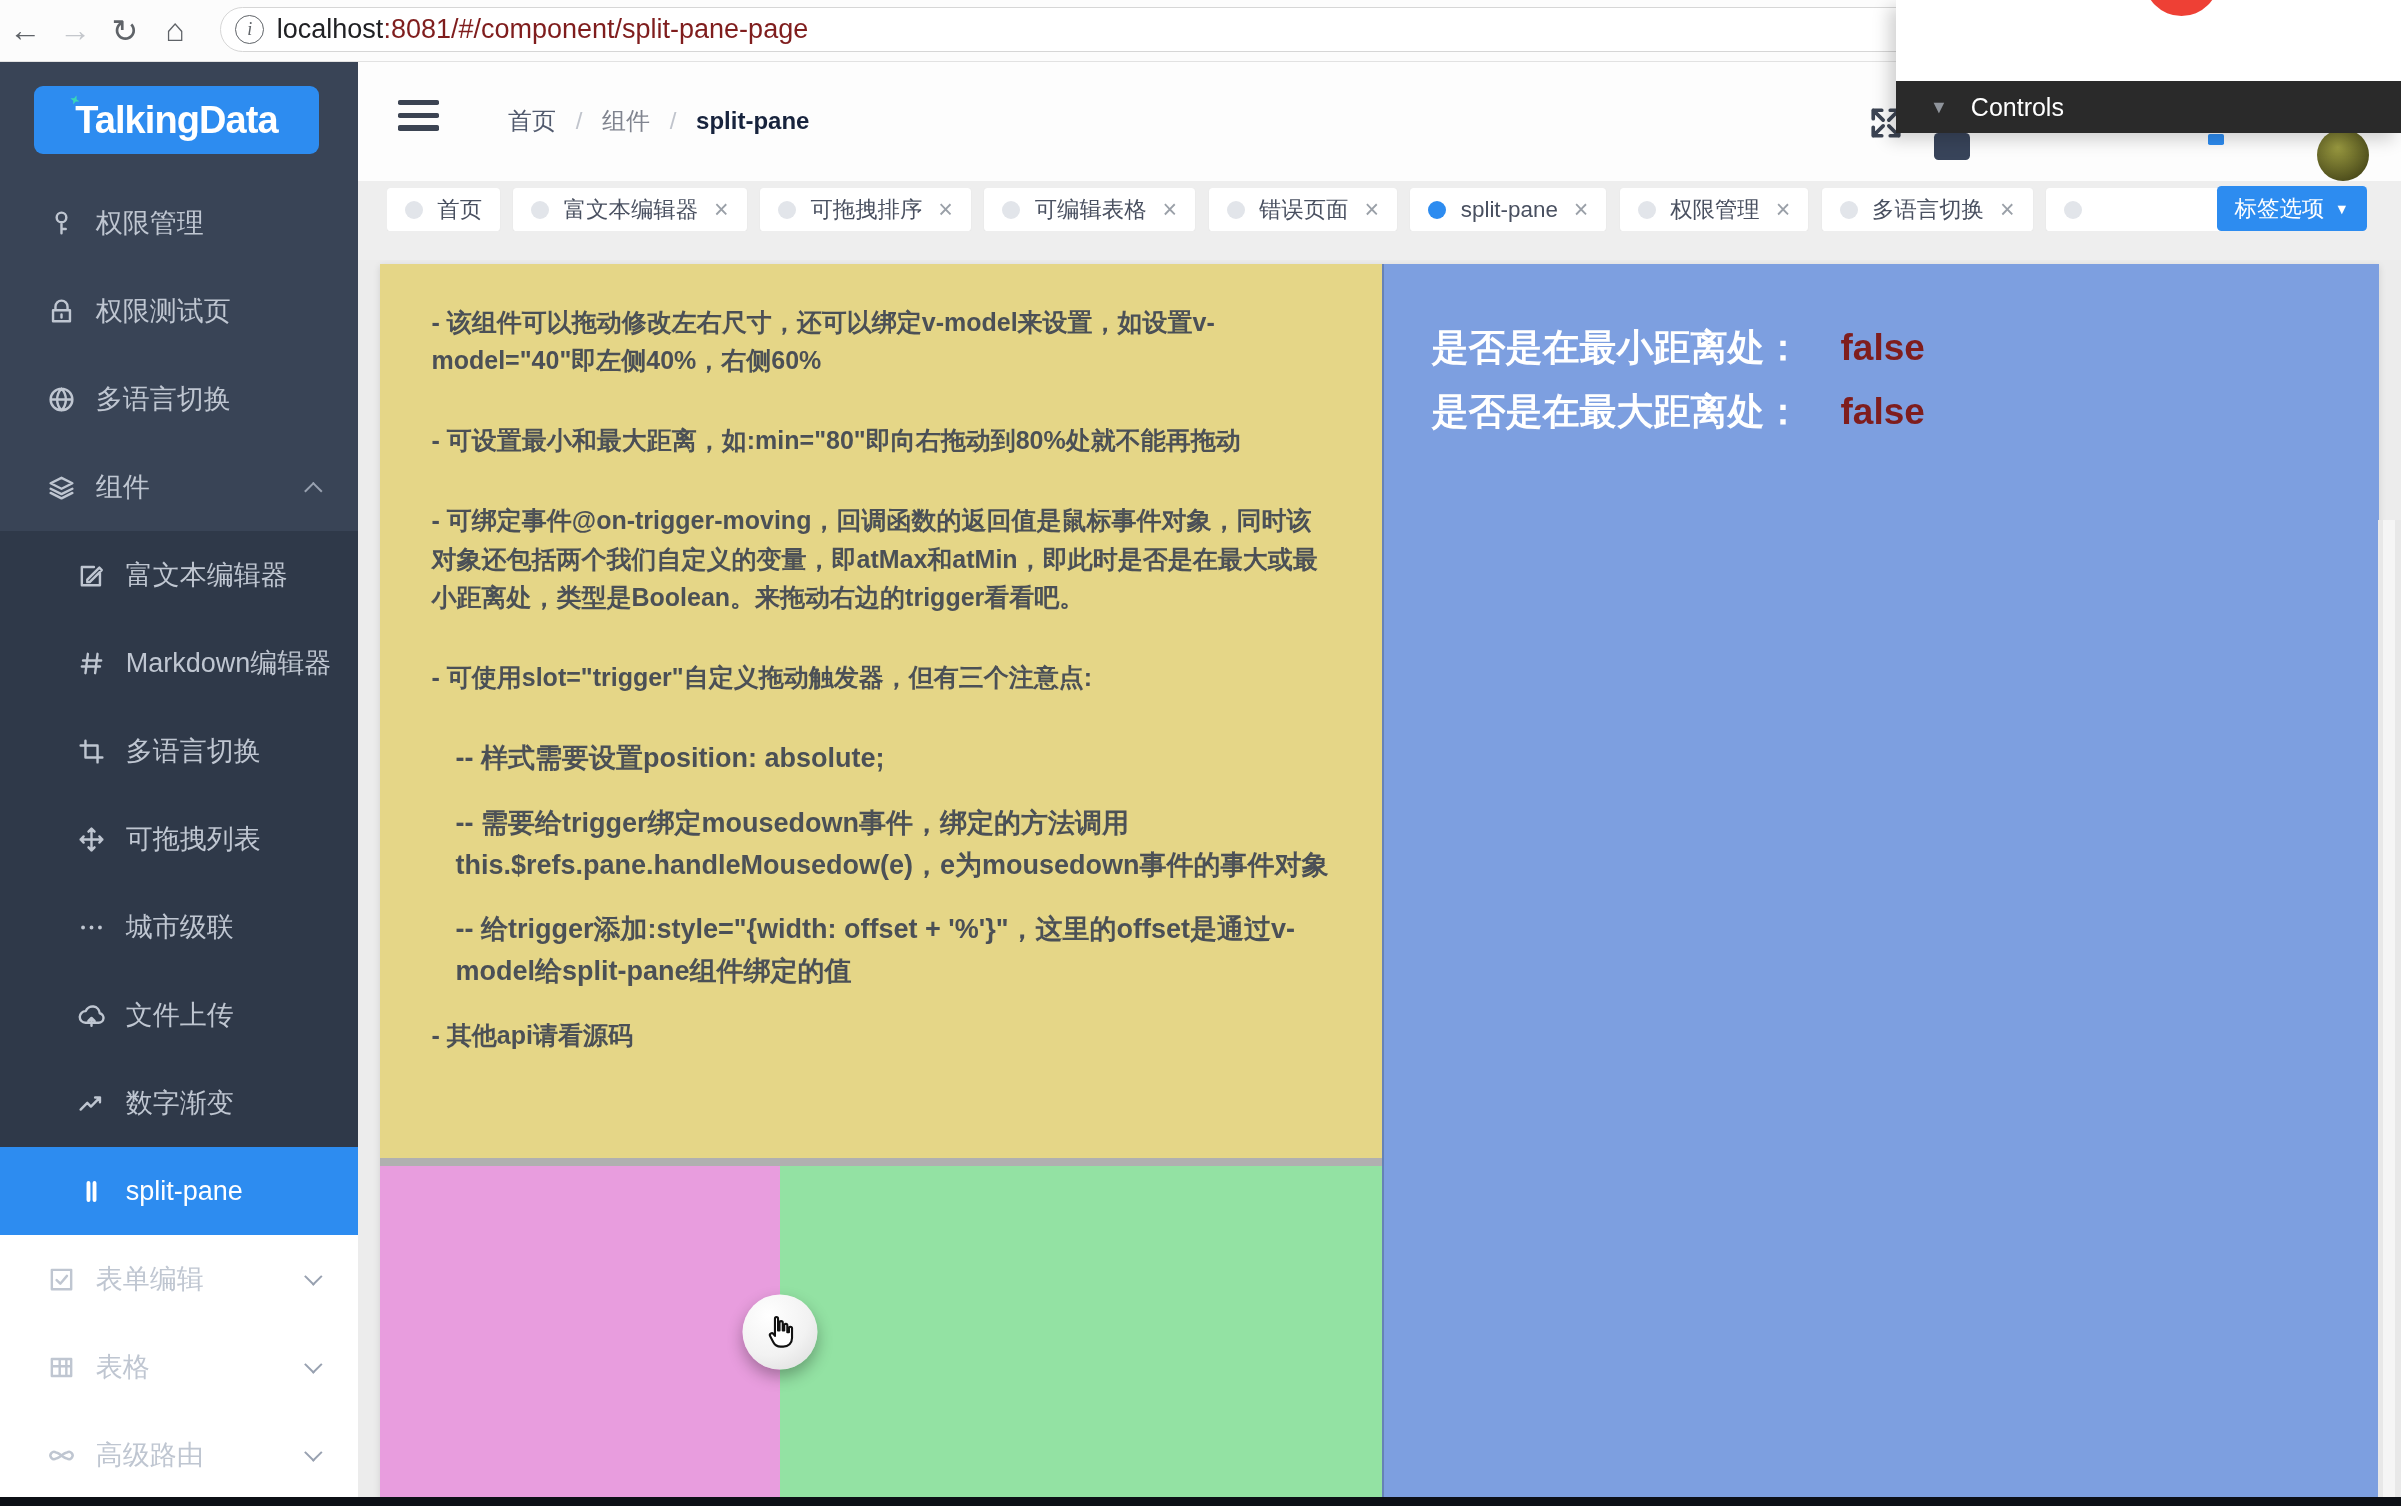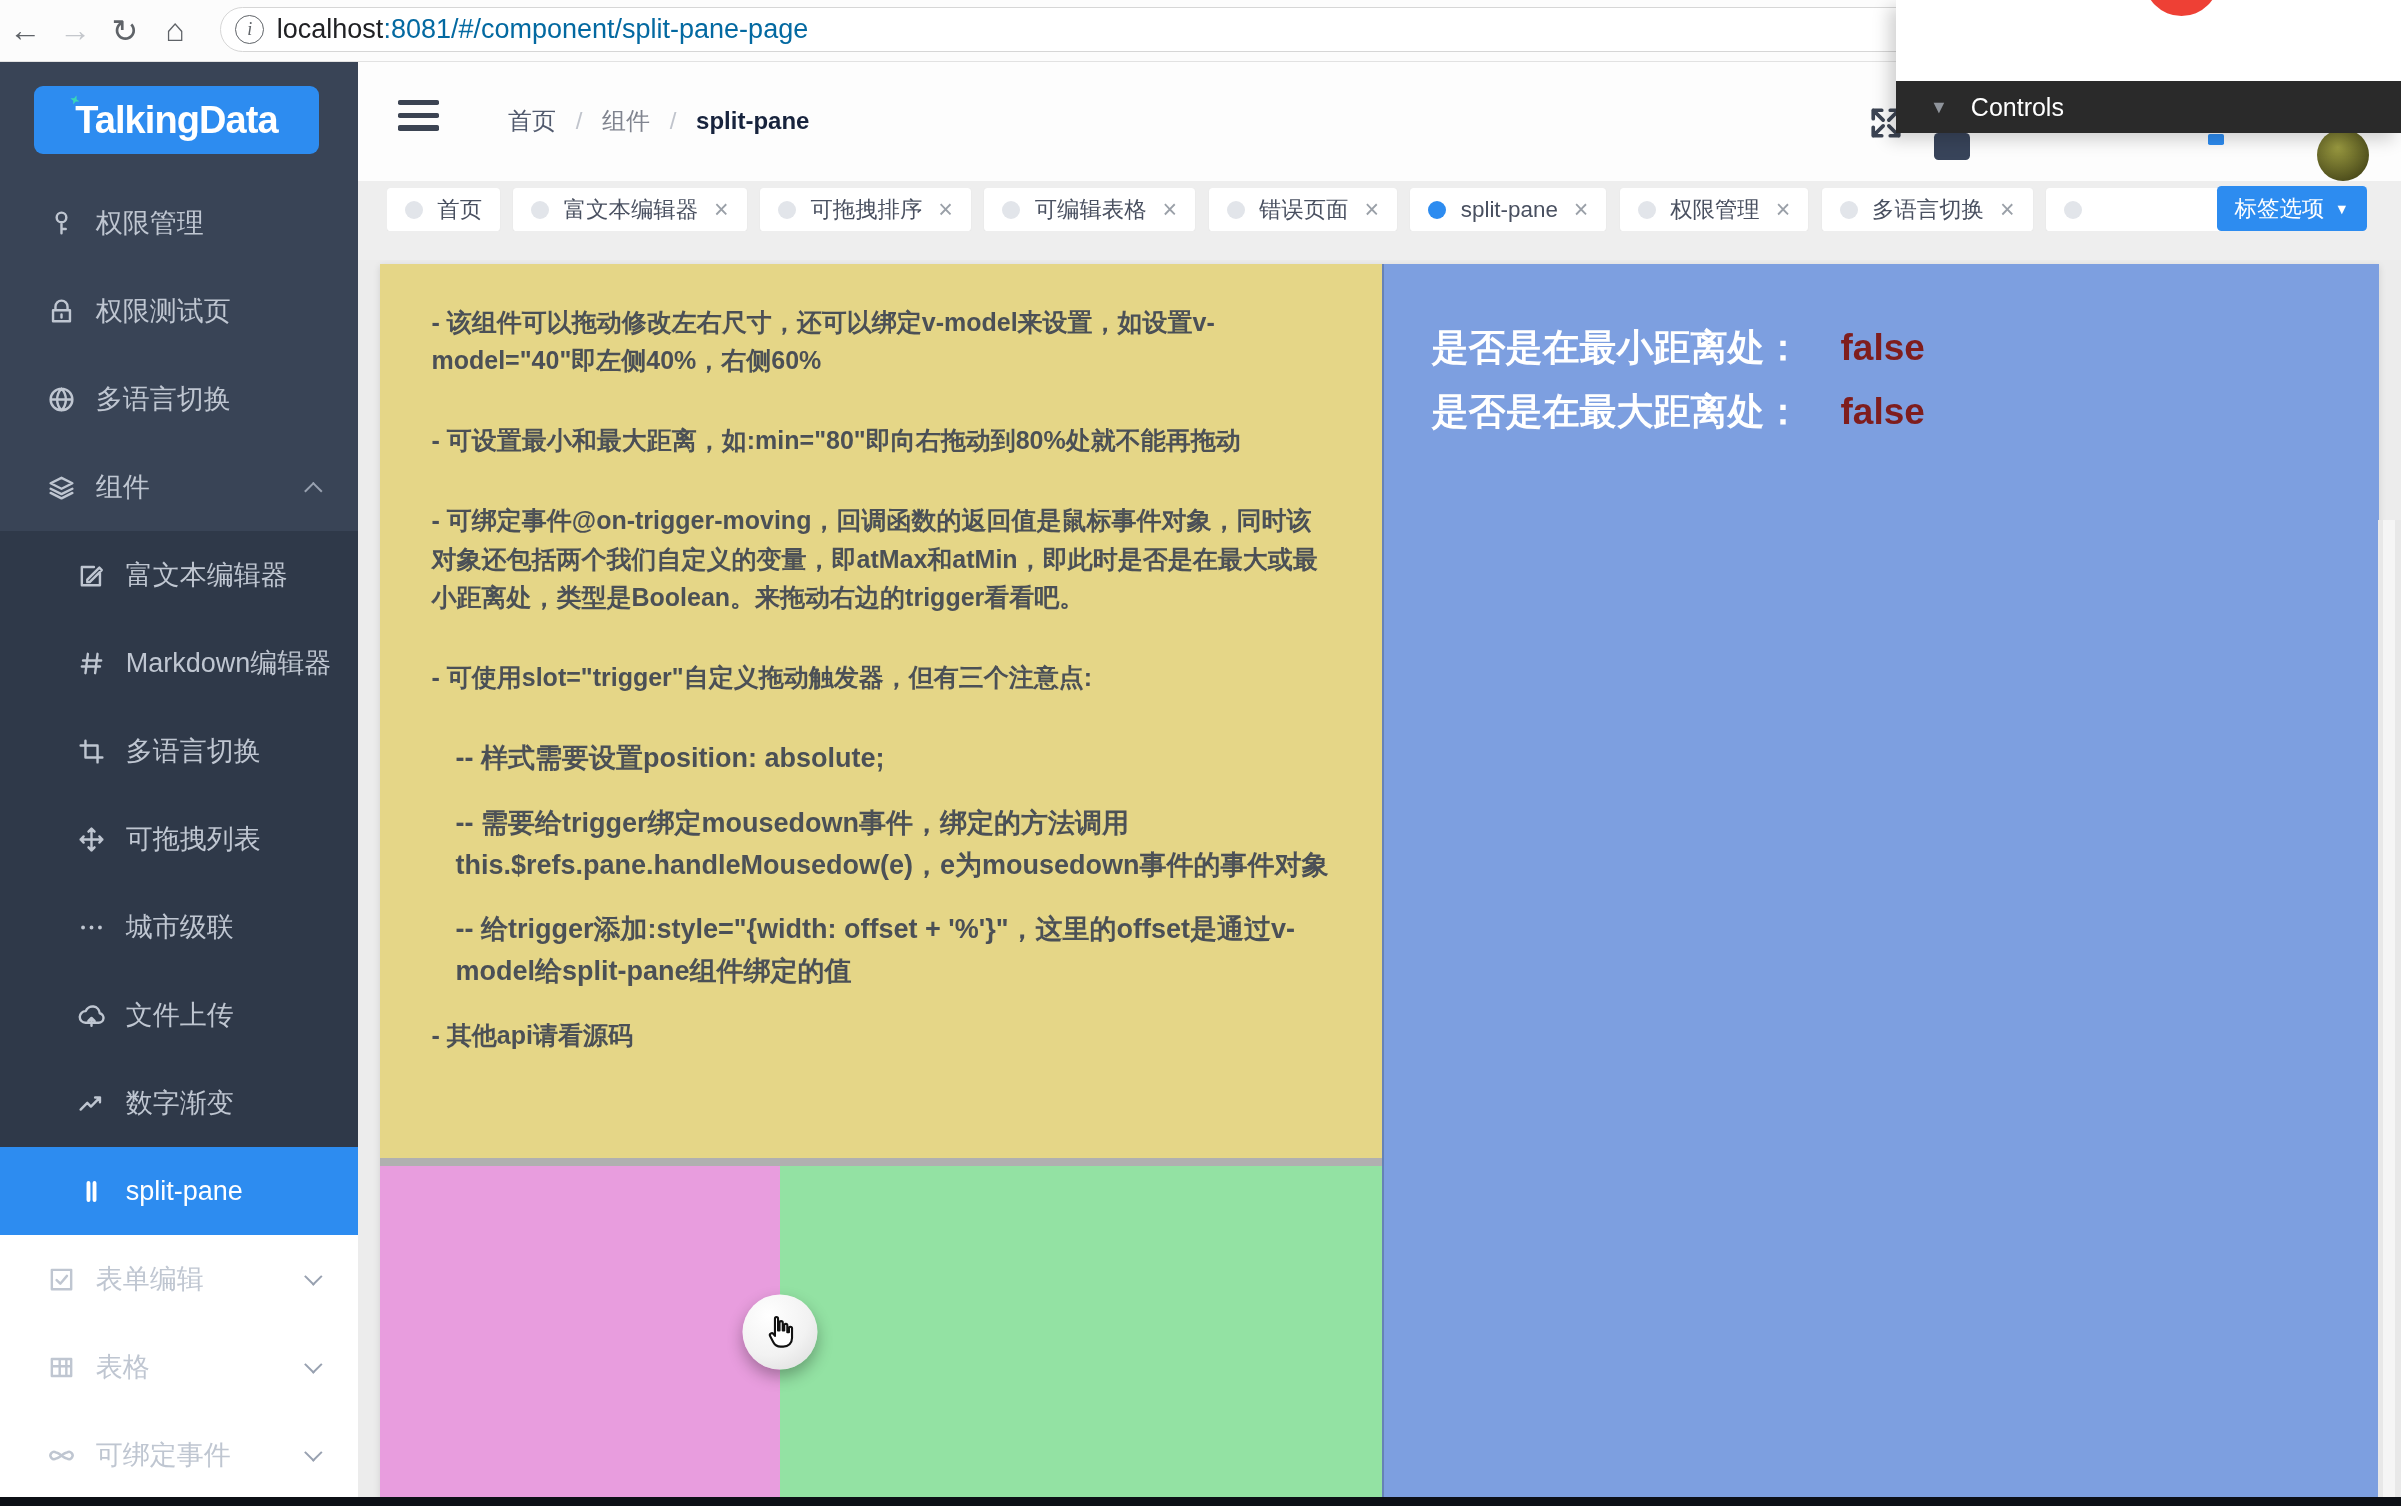--- a/index.html
+++ b/index.html
@@ -11,21 +11,21 @@
           border-bottom:1.8px solid #e2e2e2;display:flex;align-items:center;z-index:5;}
   .nav-ic{width:50px;text-align:center;font-size:32px;color:#5f6368;cursor:default;}
   .nav-ic.disabled{color:#c4c7cc;}
   .urlbar{position:absolute;left:220px;top:7.2px;right:0;height:43px;background:#fff;
           border:1.8px solid #d6d6d6;border-radius:23px;display:flex;align-items:center;
           padding-left:14.3px;overflow:hidden;}
   .info-badge{width:27px;height:27px;border:1.8px solid #5f6368;border-radius:50%;color:#5f6368;
           font-size:18px;display:flex;align-items:center;justify-content:center;
           font-family:"Liberation Serif",serif;font-style:italic;margin-right:12.5px;flex:none;}
   .url-text{font-size:27px;color:#202124;white-space:nowrap;}
-  .url-text .rest{color:#0369a1;}
+  .url-text .rest{color:#7f1d1d;}
 
   
   .sidebar{position:absolute;left:0;top:61px;width:358px;height:1068px;background:#394456;z-index:4;}
   .logo{position:absolute;left:34px;top:25px;width:285px;height:68px;background:#2d8cf0;
         border-radius:9px;display:flex;align-items:center;justify-content:center;}
   .logo-text{color:#fff;font-size:38px;font-weight:bold;letter-spacing:-0.9px;position:relative;}
   .logo-mark{position:absolute;left:-5.4px;top:-3.6px;width:9.8px;height:9.8px;background:#3ad6b8;
         transform:rotate(20deg);clip-path:polygon(50% 0,63% 37%,100% 50%,63% 63%,50% 100%,37% 63%,0 50%,37% 37%);}
   .menu{position:absolute;left:0;top:118px;width:358px;}
   .menu-item{height:88px;display:flex;align-items:center;padding-left:47px;color:#bfc6d1;
@@ -239,21 +239,21 @@
               <path d="M4 5h16v14H4z M4 11h16 M10.5 5v14 M16 5v14"></path>
             </svg>
             <span>表格</span>
             <span class="chev"></span>
           </div>
 
           <div class="menu-item">
             <svg viewBox="0 0 24 24">
               <path d="M7.5 9.5a3 3 0 1 0 0 5c2.5 0 6.5-5 9-5a3 3 0 1 1 0 5c-2.5 0-6.5-5-9-5z"></path>
             </svg>
-            <span>可绑定事件</span>
+            <span>高级路由</span>
             <span class="chev"></span>
           </div>
         </div>
     </div>
   </div>
 
   <div class="header">
     <div class="hamburger">
         <span></span>
         <span></span>

